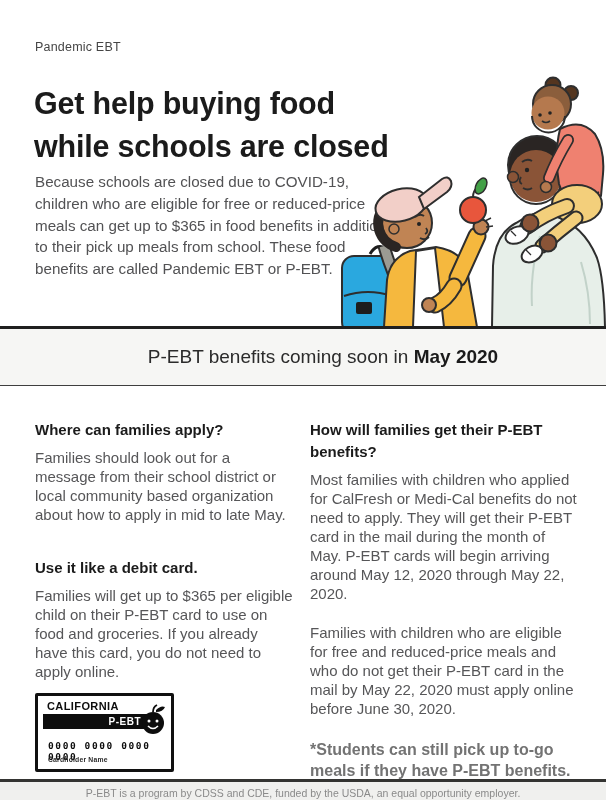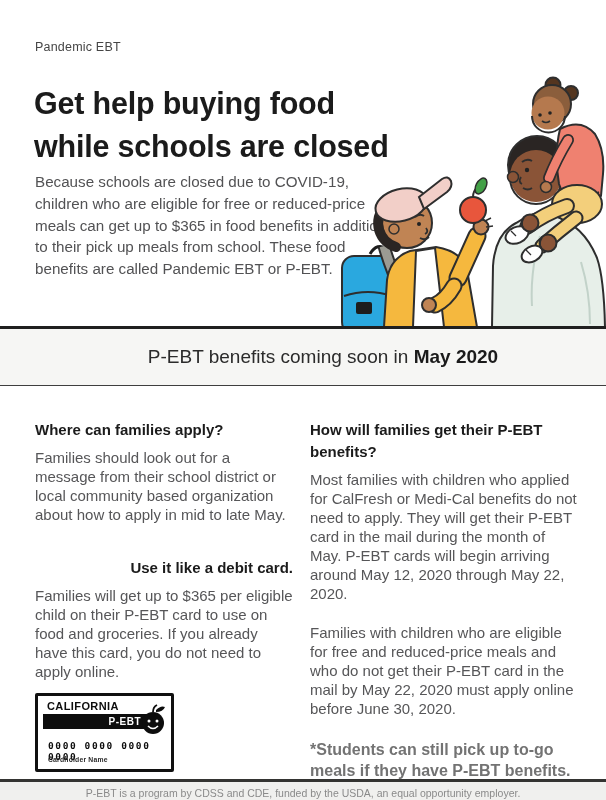--- a/index.html
+++ b/index.html
@@ -34,21 +34,21 @@
   .banner .prefix { white-space:pre-wrap; }
   .banner strong { font-weight:bold; color:#1b1b1b; }
   .columns { position:absolute; left:35px; top:415px; display:flex; }
   .col-left  { width:258px; margin-right:17px; }
   .col-right { width:268px; }
   .sec-heading {
     margin:0 0 7px 0; font-size:15px; line-height:22px;
     font-weight:bold; color:#1b1b1b;
   }
   .sec-heading .line { display:block; }
-  .sec-heading.spaced { margin-top:33px;text-align:right; }
+  .sec-heading.spaced { margin-top:33px; }
   .body-text { margin:0; font-size:15px; line-height:19px; color:#565658; }
   .body-text.spaced { margin-top:20px; }
   .note {
     margin:21px 0 0 0; font-size:16px; line-height:21px;
     font-weight:bold; color:#737373;
   }
   
   .ebt-card {
     position:relative; width:139px; height:79px; margin-top:12px;
     background:#ffffff; border:3px solid #101010; border-radius:2px;

